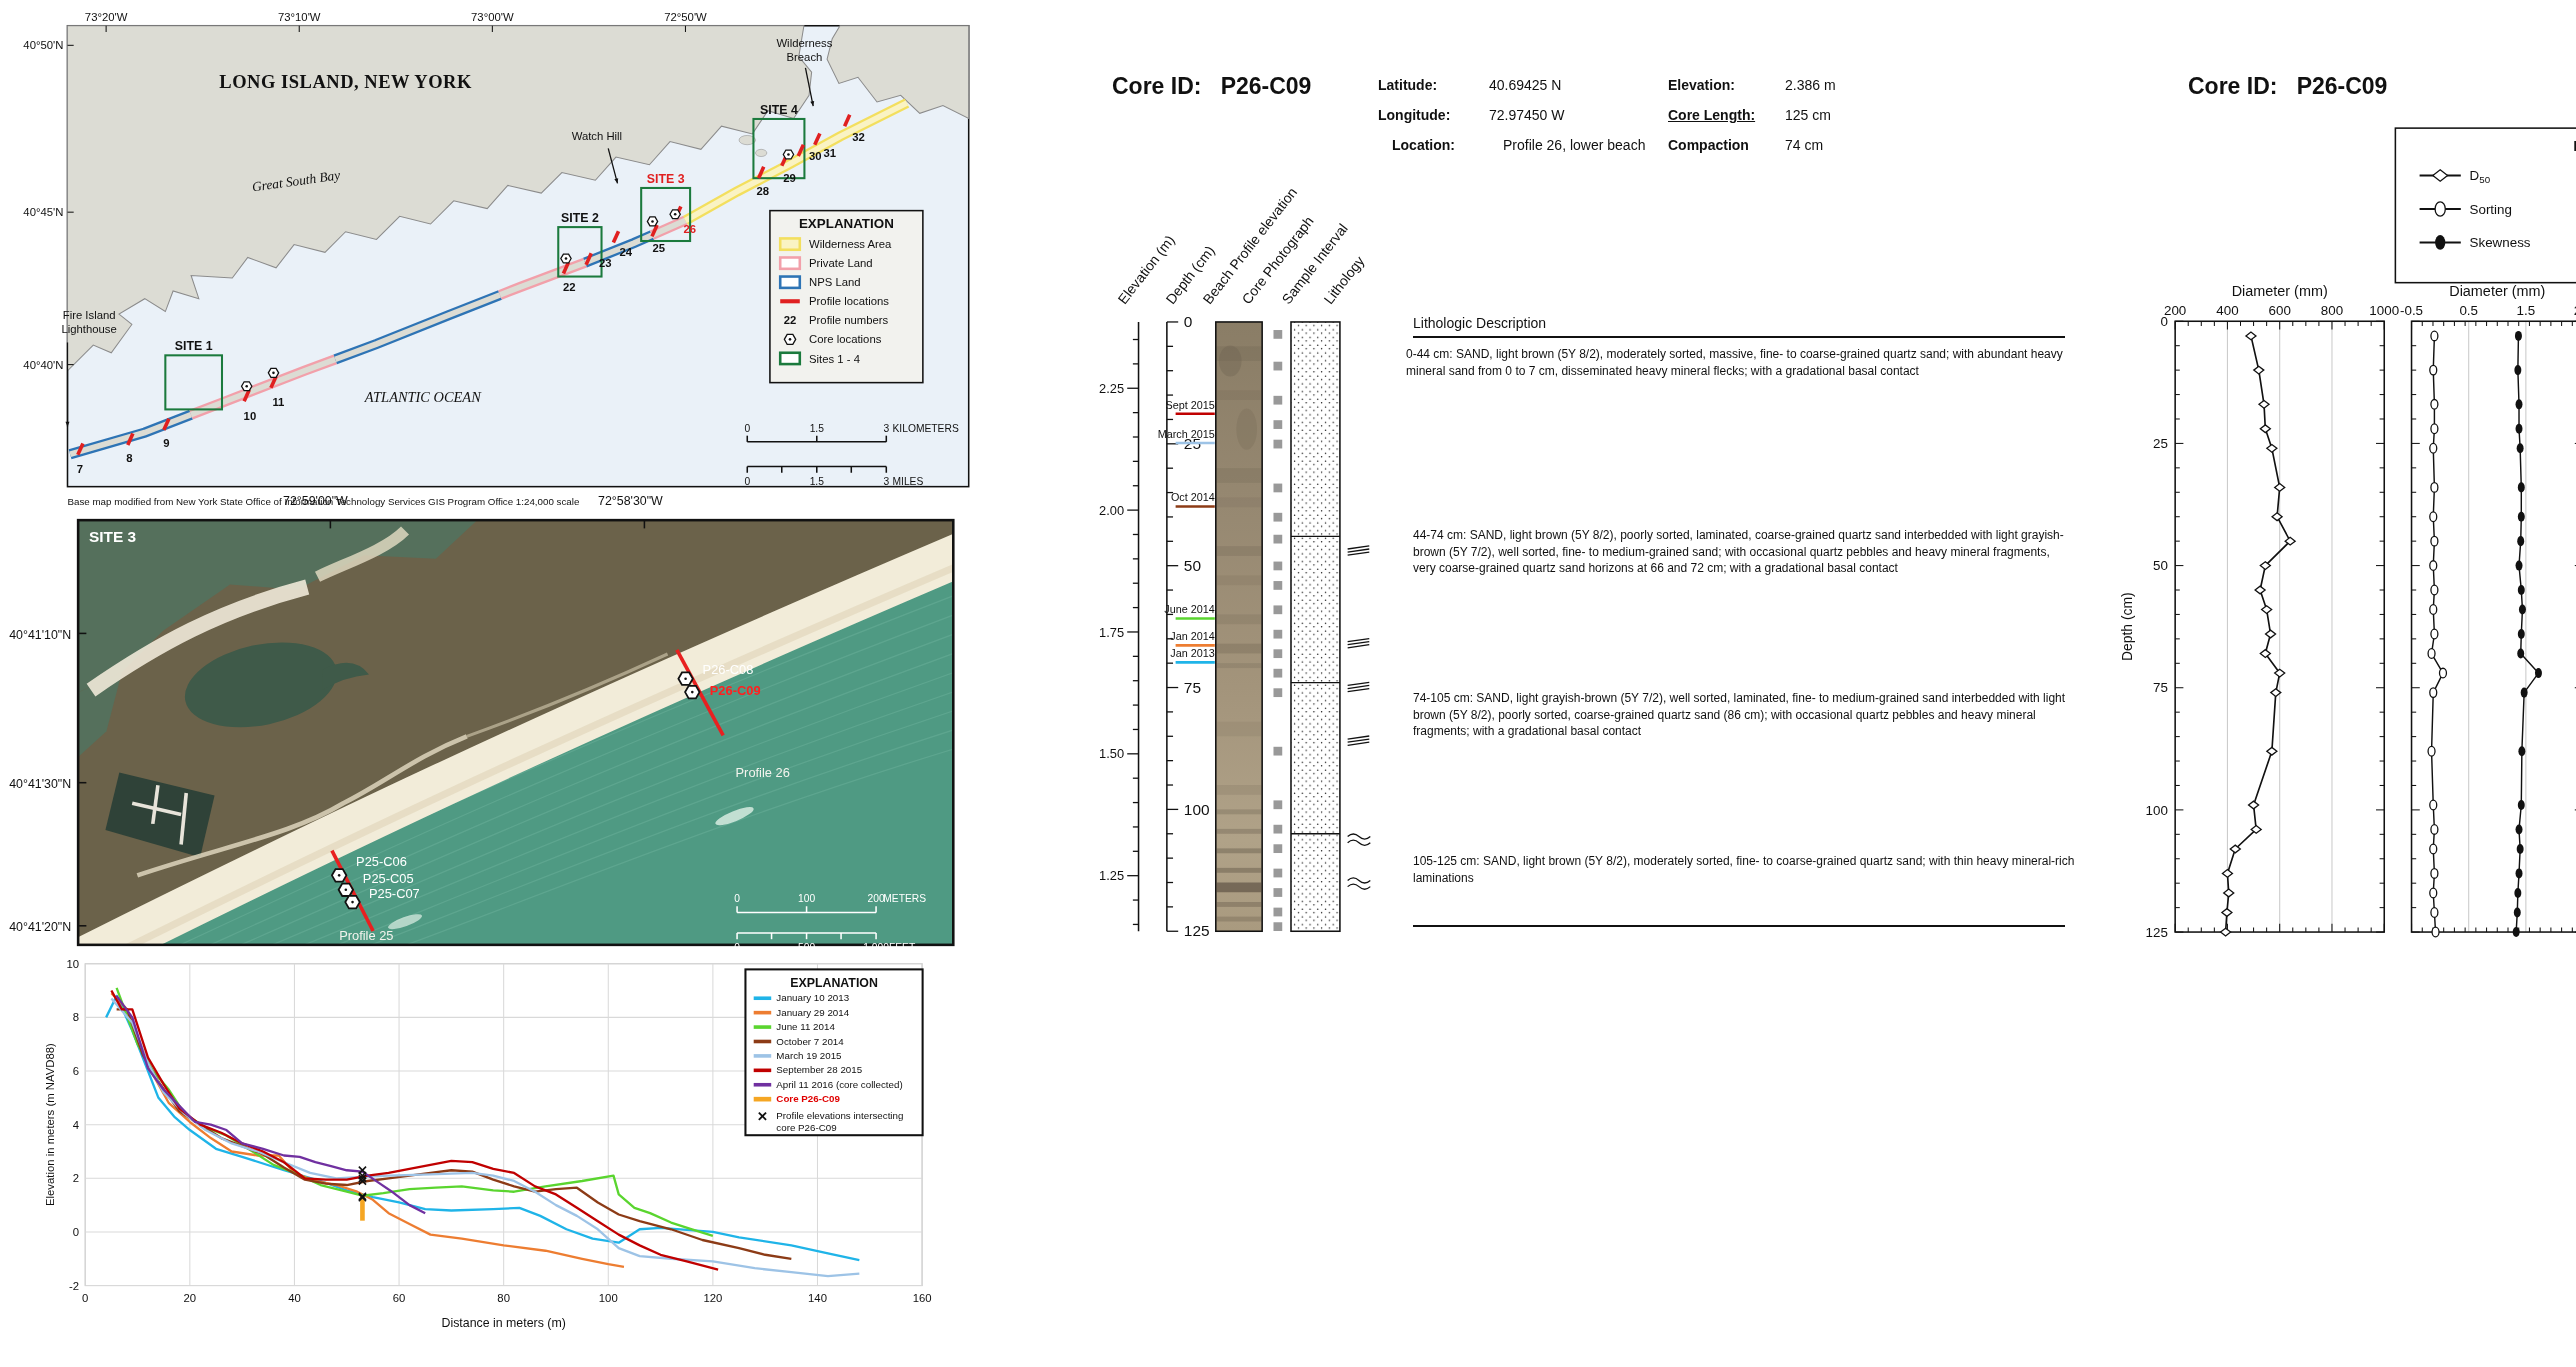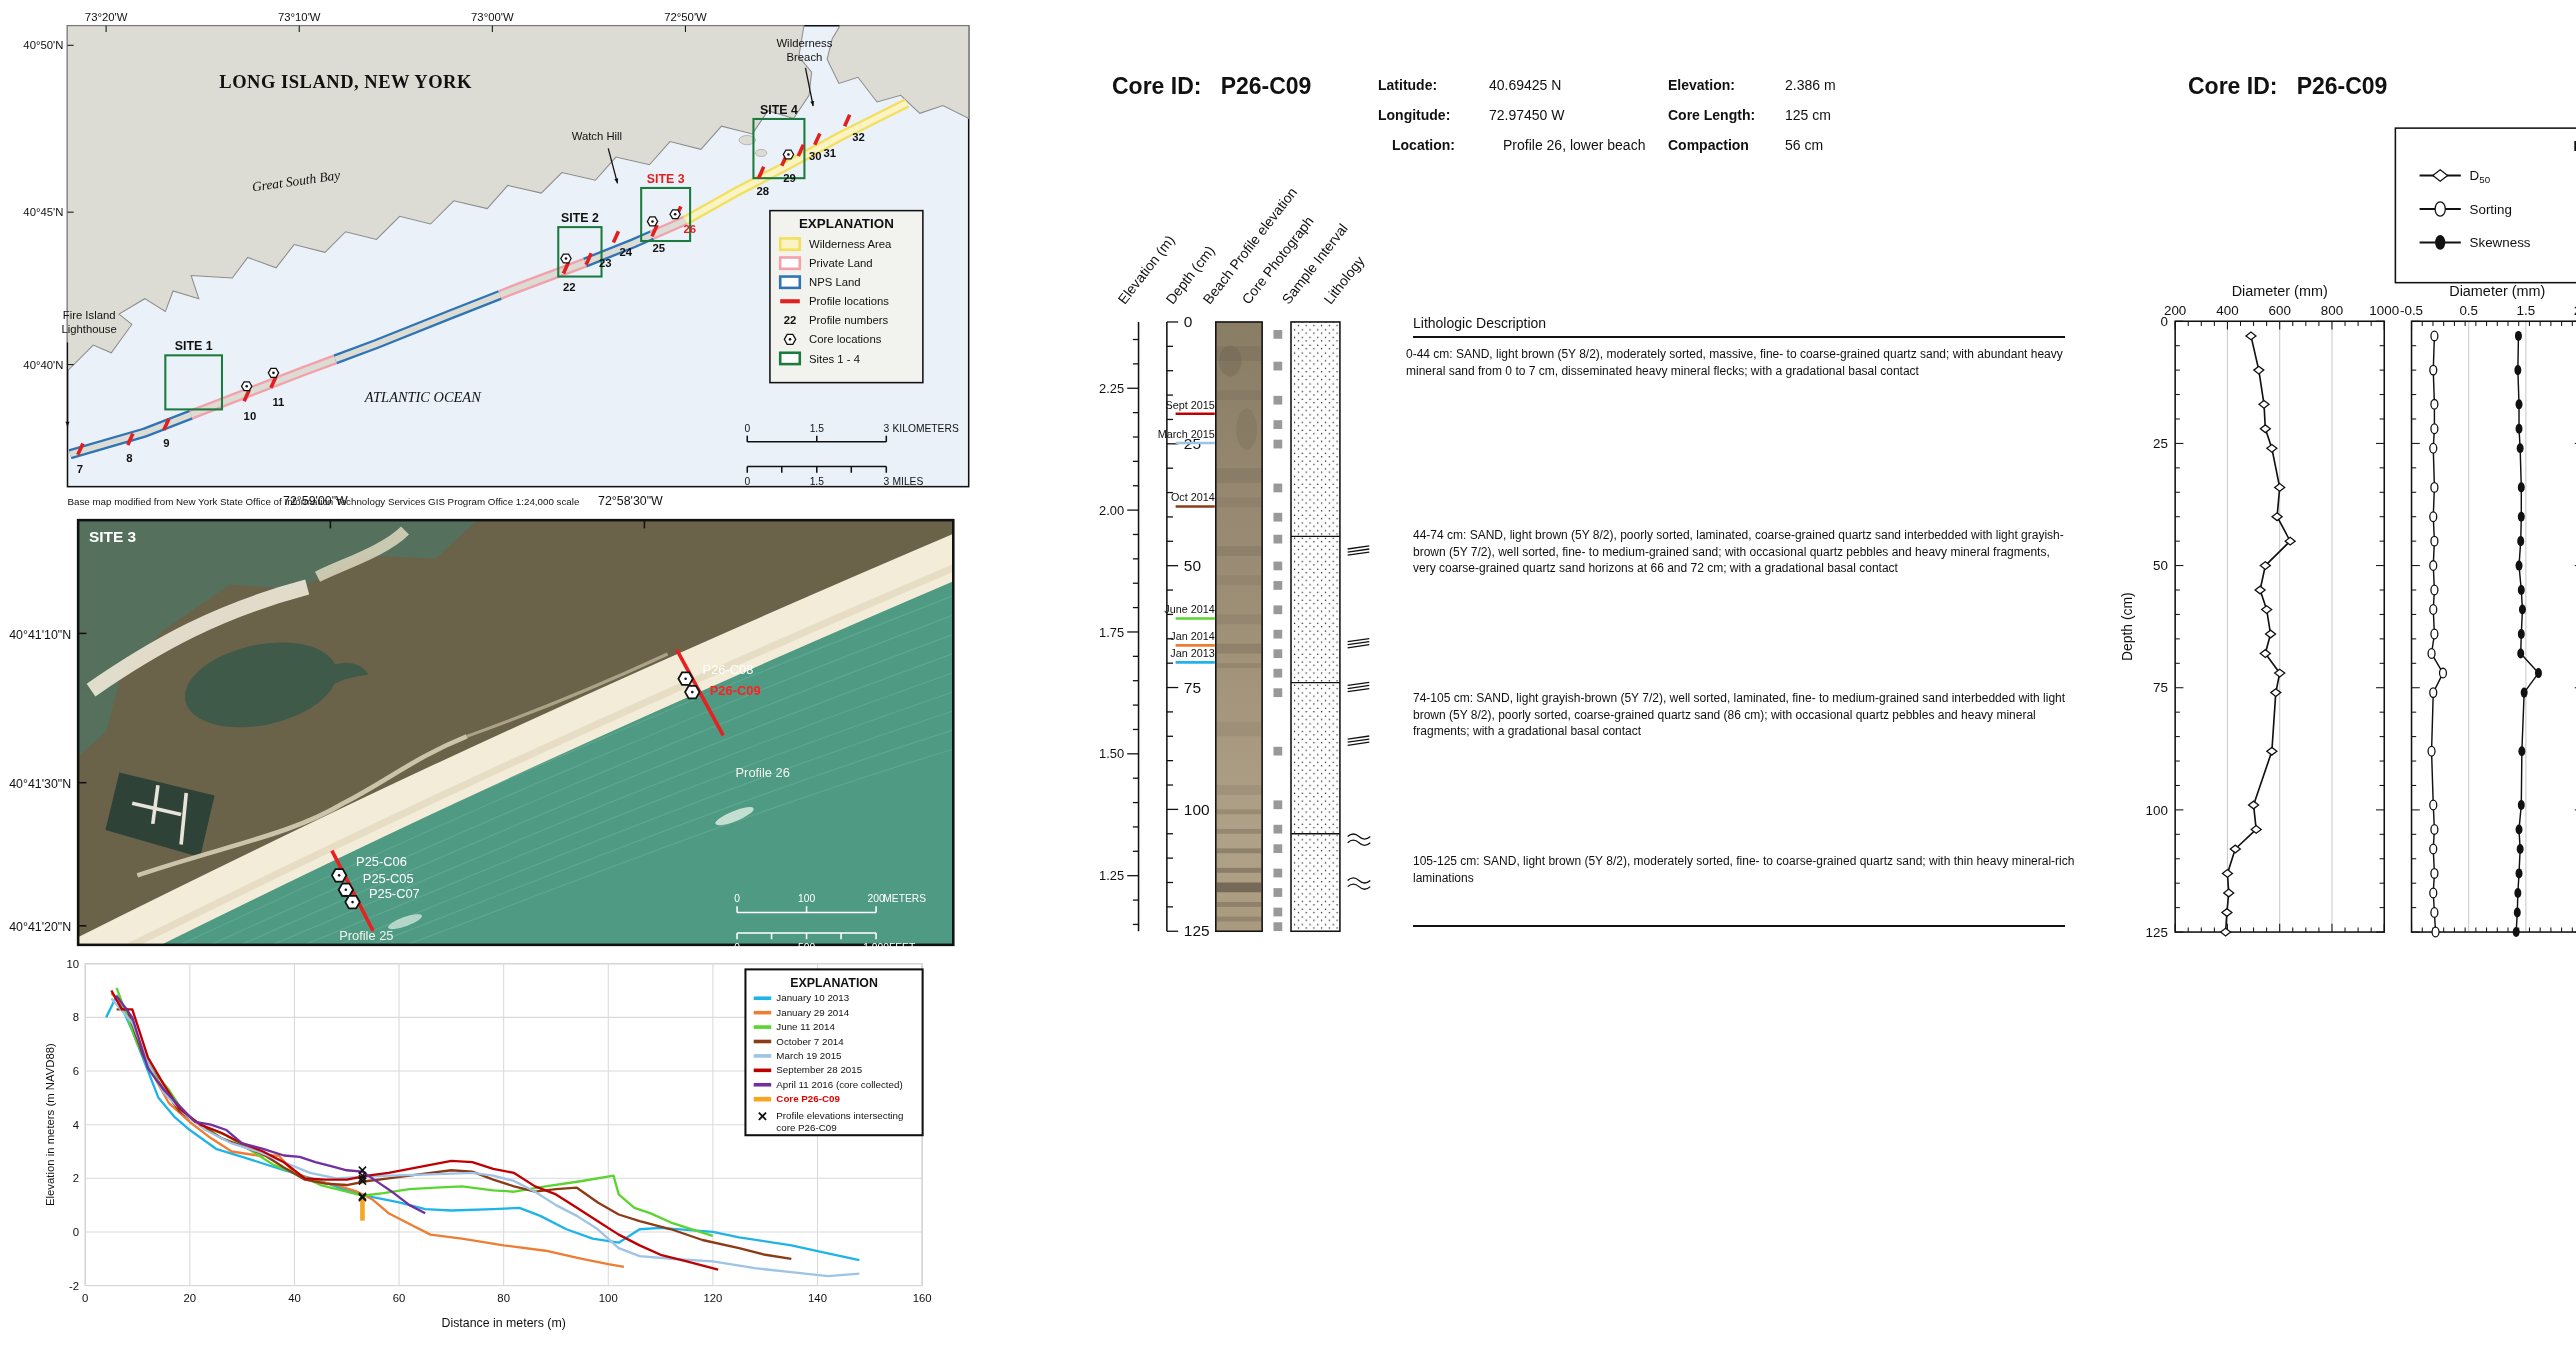--- a/index.html
+++ b/index.html
@@ -327,22 +327,22 @@
 
 <div class="coreid" style="left:1112px;top:73px;">
   <span>Core ID:</span>&nbsp;&nbsp;
   <span>P26-C09</span>
 </div>
 <div id="core-meta">
     <div class="metaline" style="left: 1378px; top: 77px;"><span class="lbl" style="width: 111px;">Latitude:</span><span>40.69425 N</span></div>
     <div class="metaline" style="left: 1378px; top: 107px;"><span class="lbl" style="width: 111px;">Longitude:</span><span>72.97450 W</span></div>
     <div class="metaline" style="left: 1378px; top: 137px; padding-left: 14px;"><span class="lbl" style="width: 111px;">Location:</span><span>Profile 26, lower beach</span></div>
     <div class="metaline" style="left: 1668px; top: 77px;"><span class="lbl" style="width: 117px;">Elevation:</span><span>2.386 m</span></div>
-    <div class="metaline" style="left: 1668px; top: 107px;"><span class="lbl" style="width: 117px;">Core Length:</span><span>125 cm</span></div>
-    <div class="metaline" style="left: 1668px; top: 137px;"><span class="lbl" style="width: 117px;">Compaction</span><span>56 cm</span></div>
+    <div class="metaline" style="left: 1668px; top: 107px;"><span class="lbl" style="width: 117px; text-decoration: underline;">Core Length:</span><span>125 cm</span></div>
+    <div class="metaline" style="left: 1668px; top: 137px;"><span class="lbl" style="width: 117px;">Compaction</span><span>74 cm</span></div>
   </div>
 
 <div id="colheads">
     <div class="colhead" style="left: 1127px; top: 291px;">Elevation (m)</div>
     <div class="colhead" style="left: 1175px; top: 291px;">Depth (cm)</div>
     <div class="colhead" style="left: 1212px; top: 291px;">Beach Profile elevation</div>
     <div class="colhead" style="left: 1251px; top: 291px;">Core Photograph</div>
     <div class="colhead" style="left: 1291px; top: 291px;">Sample Interval</div>
     <div class="colhead" style="left: 1333px; top: 291px;">Lithology</div>
   </div>

